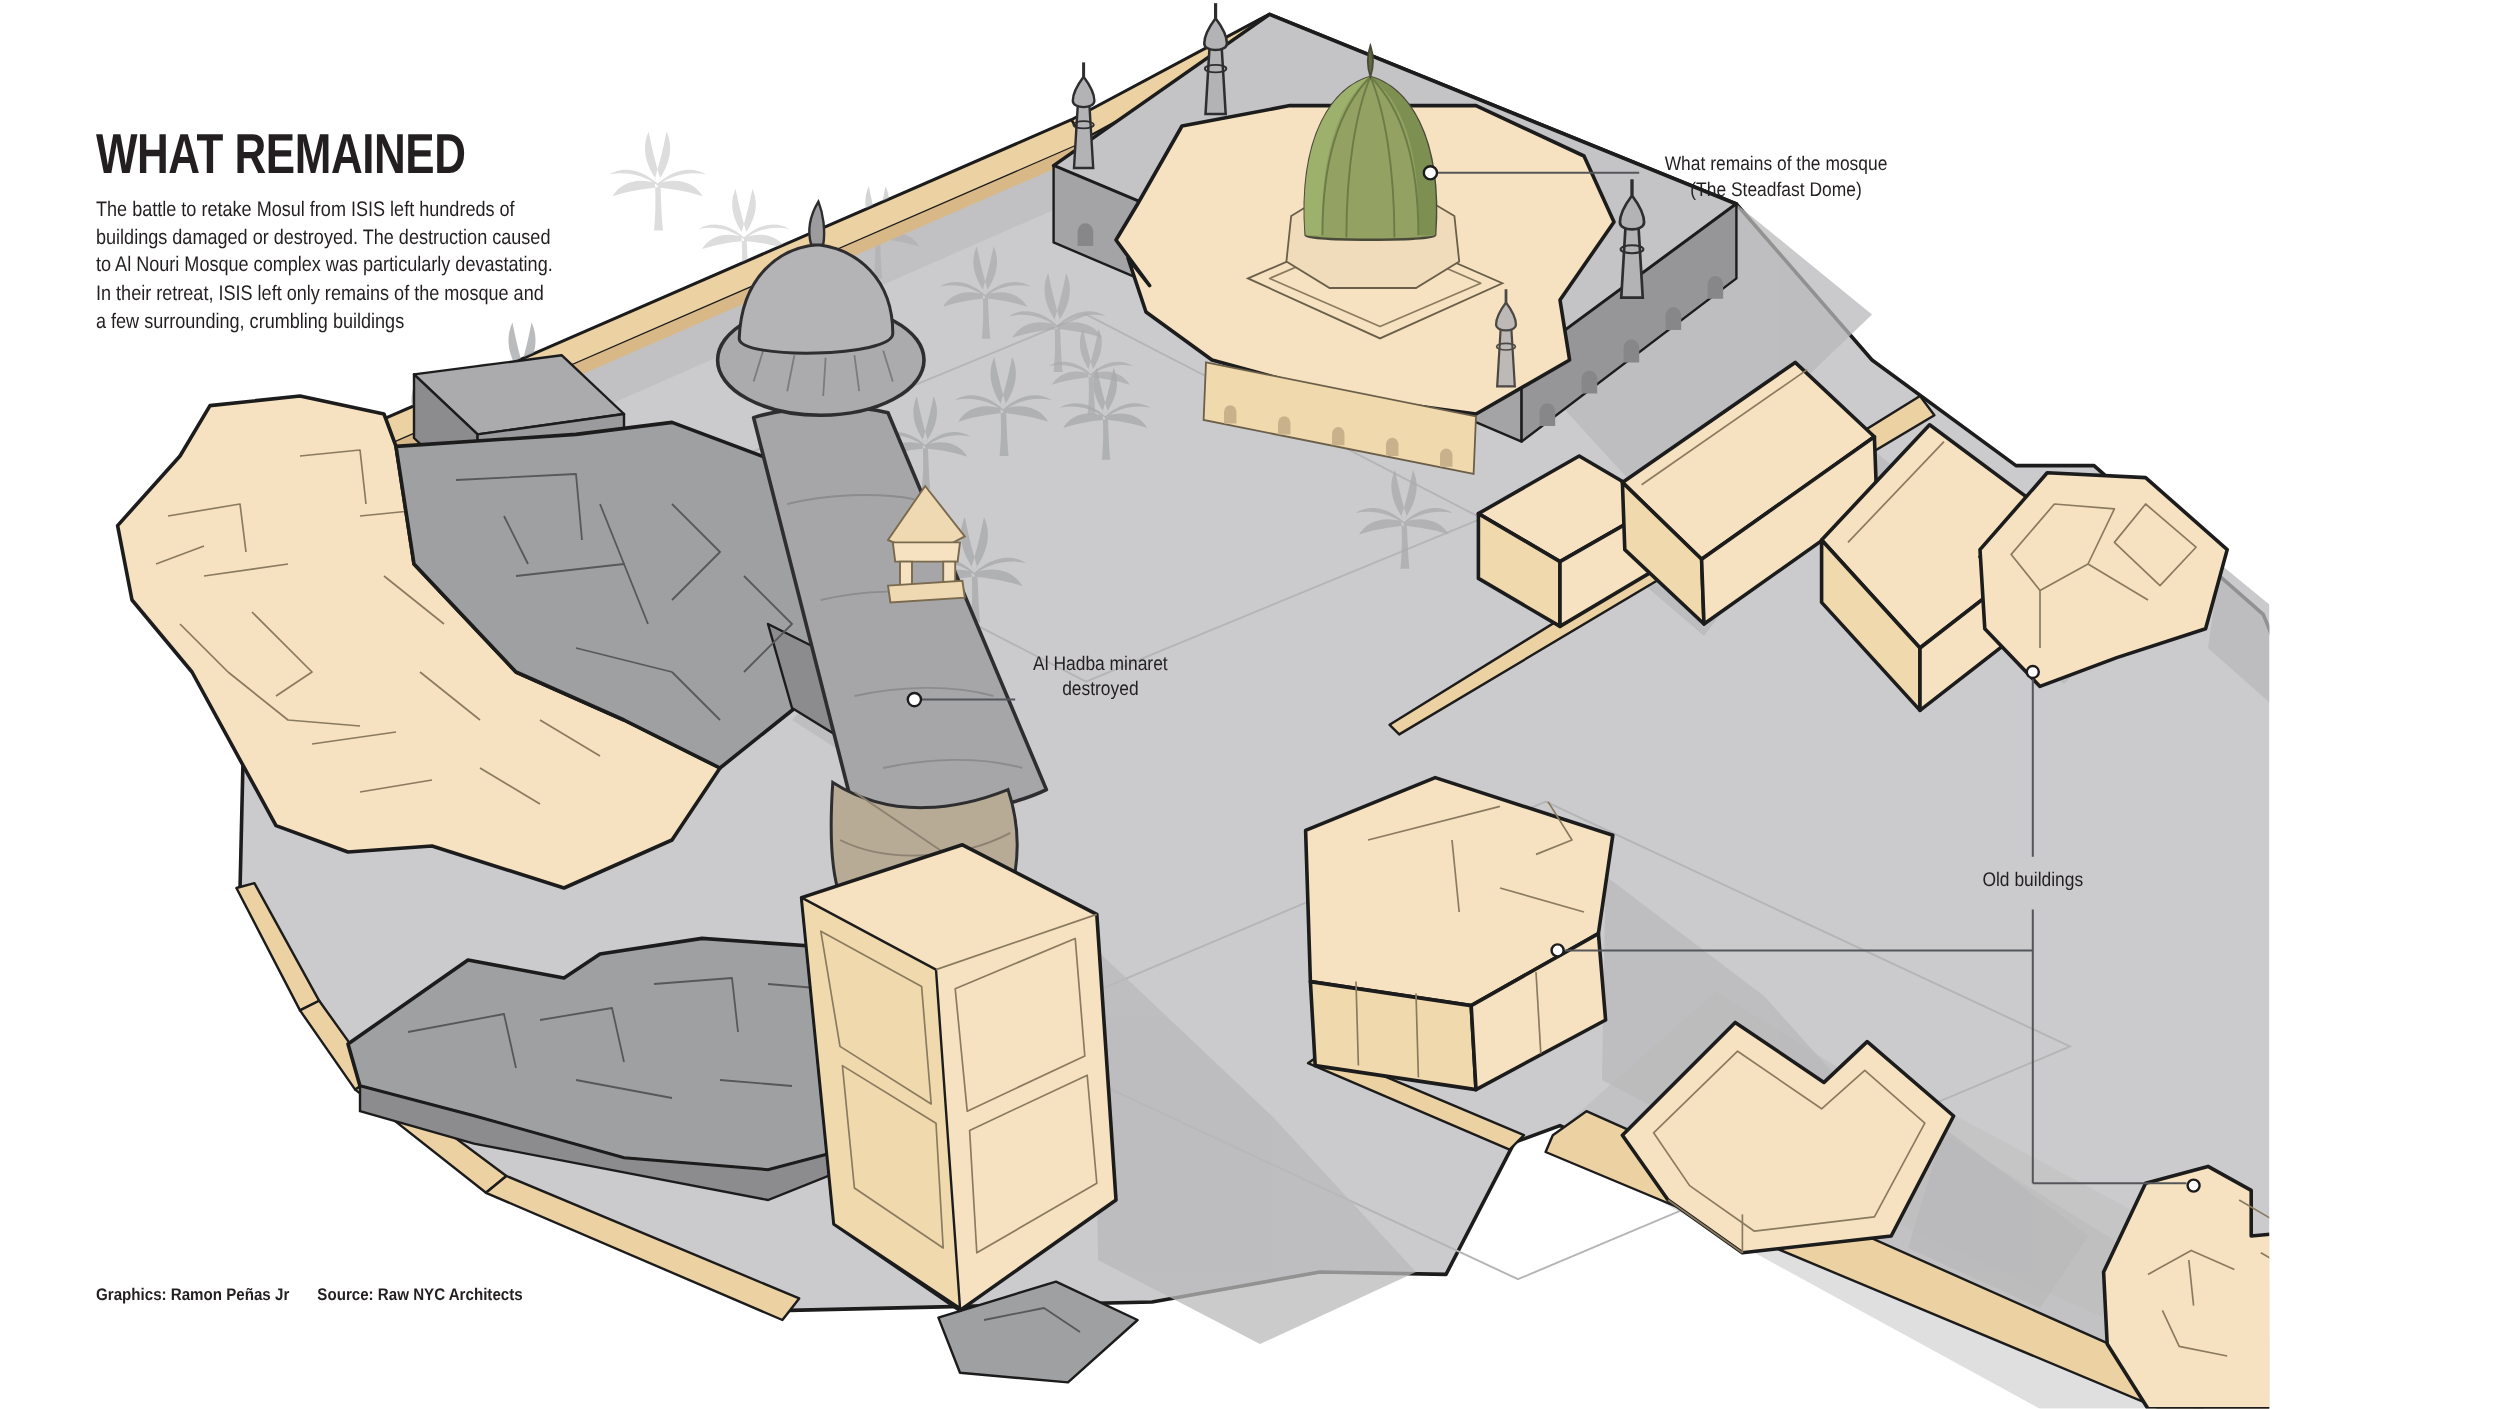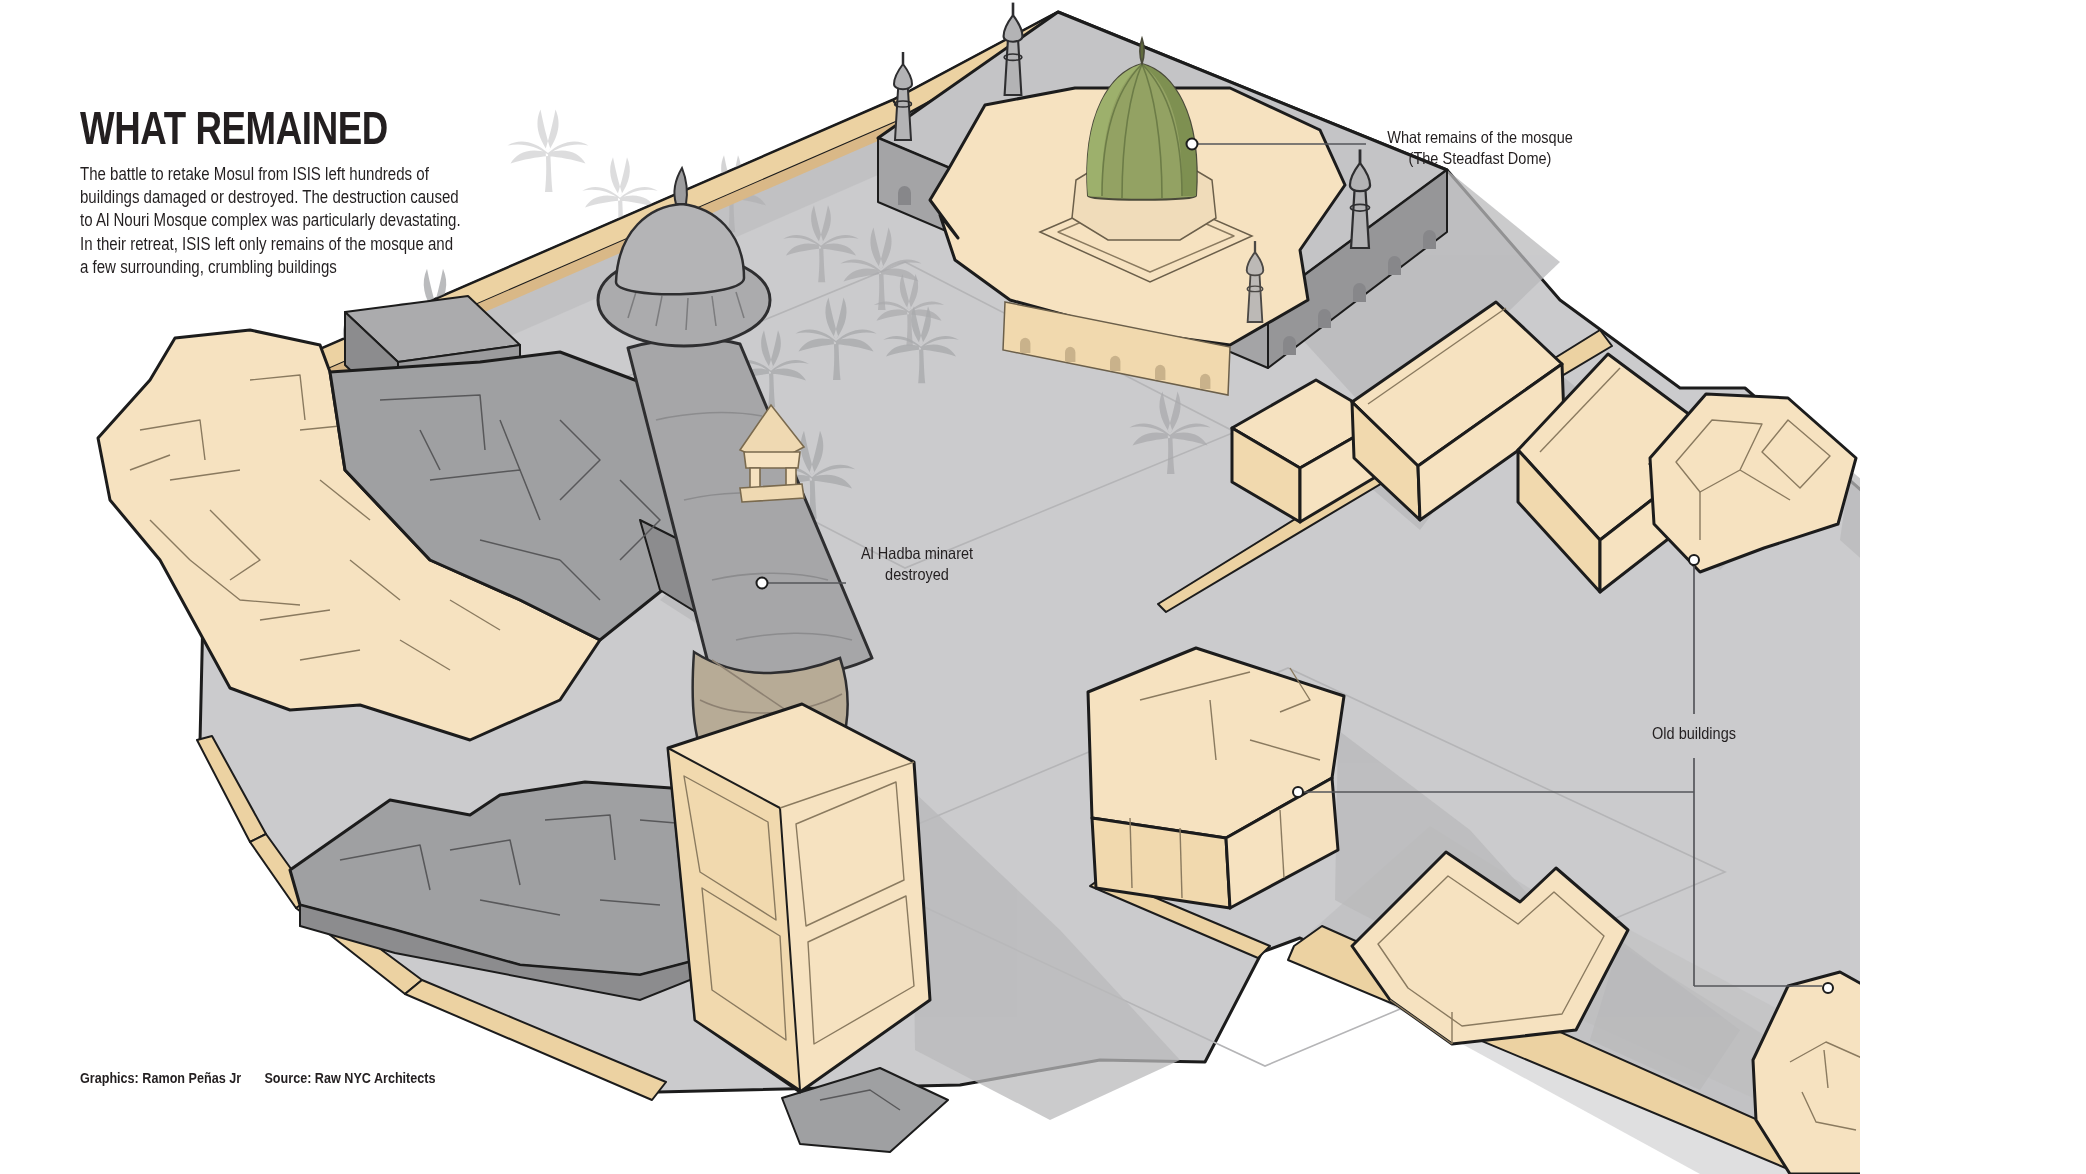--- a/index.html
+++ b/index.html
@@ -1,17 +1,17 @@
 <!DOCTYPE html>
 <html style="--background: #ffffff; --ground: #cbcbcd; --ground-shadow: #b9b9bb; --tan-building: #f6e2c0; --tan-face: #f1d9ae; --tan-wall: #ecd2a2; --tan-wall-dark: #d9b887; --ruined-gray: #9fa0a2; --ruined-gray-dark: #8c8c8e; --minaret-gray: #a6a6a8; --stub-beige: #b7ab96; --dome-green: #93a263; --dome-green-dark: #7e9051; --dome-green-light: #9db06c; --outline: #1c1c1c; --detail-line: #8a7a5f; --palm-gray: #a9aaac; --leader-line: #55565a; --text: #231f20;"><head>
 <meta charset="utf-8">
 <style>
   html,body{margin:0;padding:0;background:#fff;}
   .stage{position:relative;width:1860px;height:1174px;background:#fff;overflow:hidden;
-         font-family:"Liberation Sans",sans-serif;color:var(--text,#231f20);}
+         font-family:"Liberation Sans",sans-serif;color:var(--text,#231f20);padding-left:31px;}
   .stage svg{position:absolute;left:0;top:0;}
 
   
   .ol{stroke:var(--outline);stroke-width:3;stroke-linejoin:round;}
   .ol2{stroke:var(--outline);stroke-width:2;stroke-linejoin:round;}
   .tan{fill:var(--tan-building);}
   .tand{fill:var(--tan-face);}
   .wall{fill:var(--tan-wall);}
   .walld{fill:var(--tan-wall-dark);}
   .gray{fill:var(--ruined-gray);}

